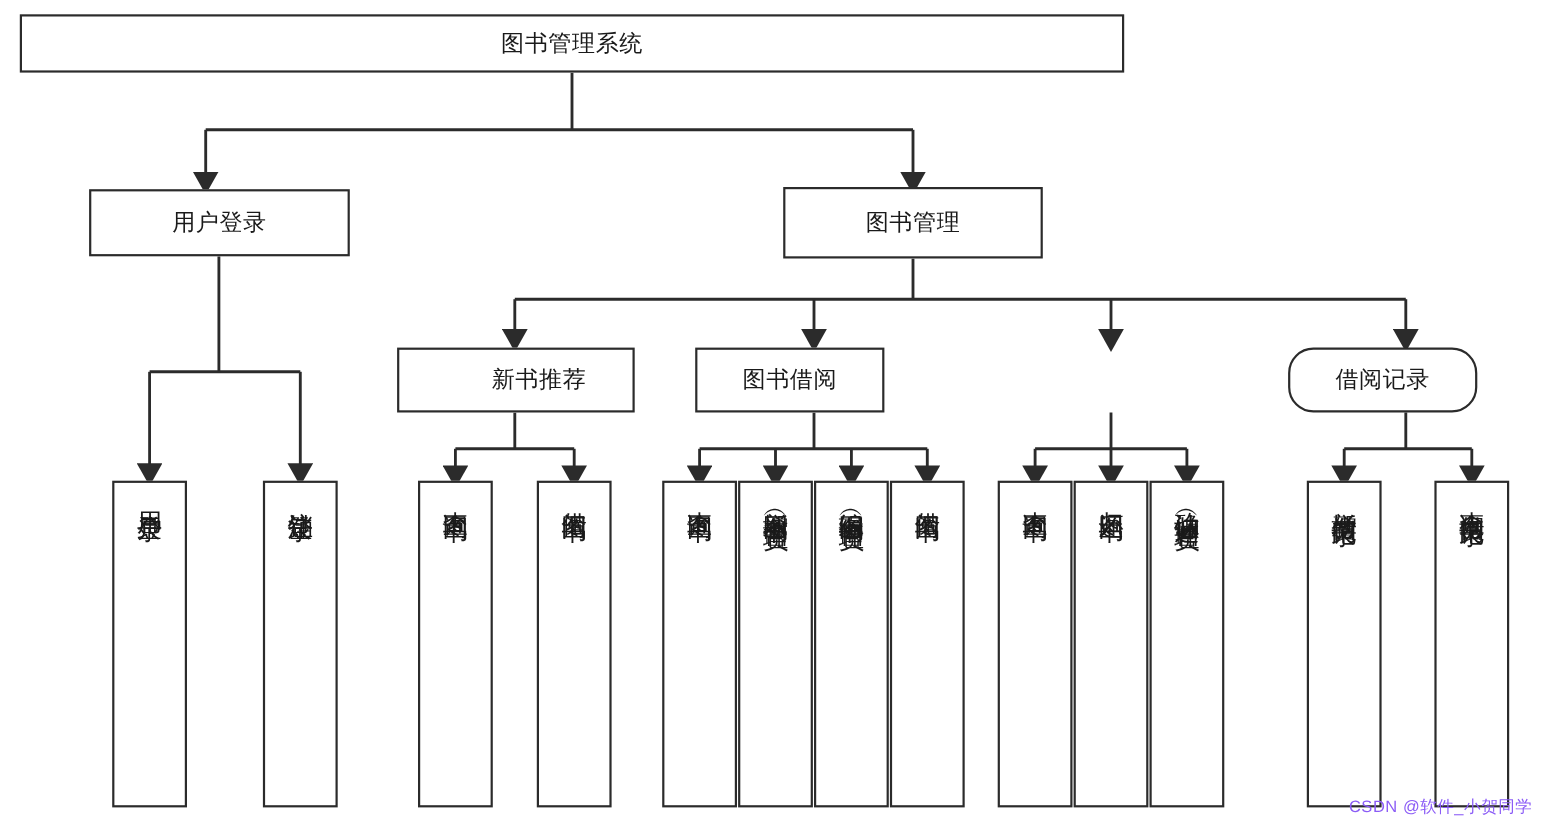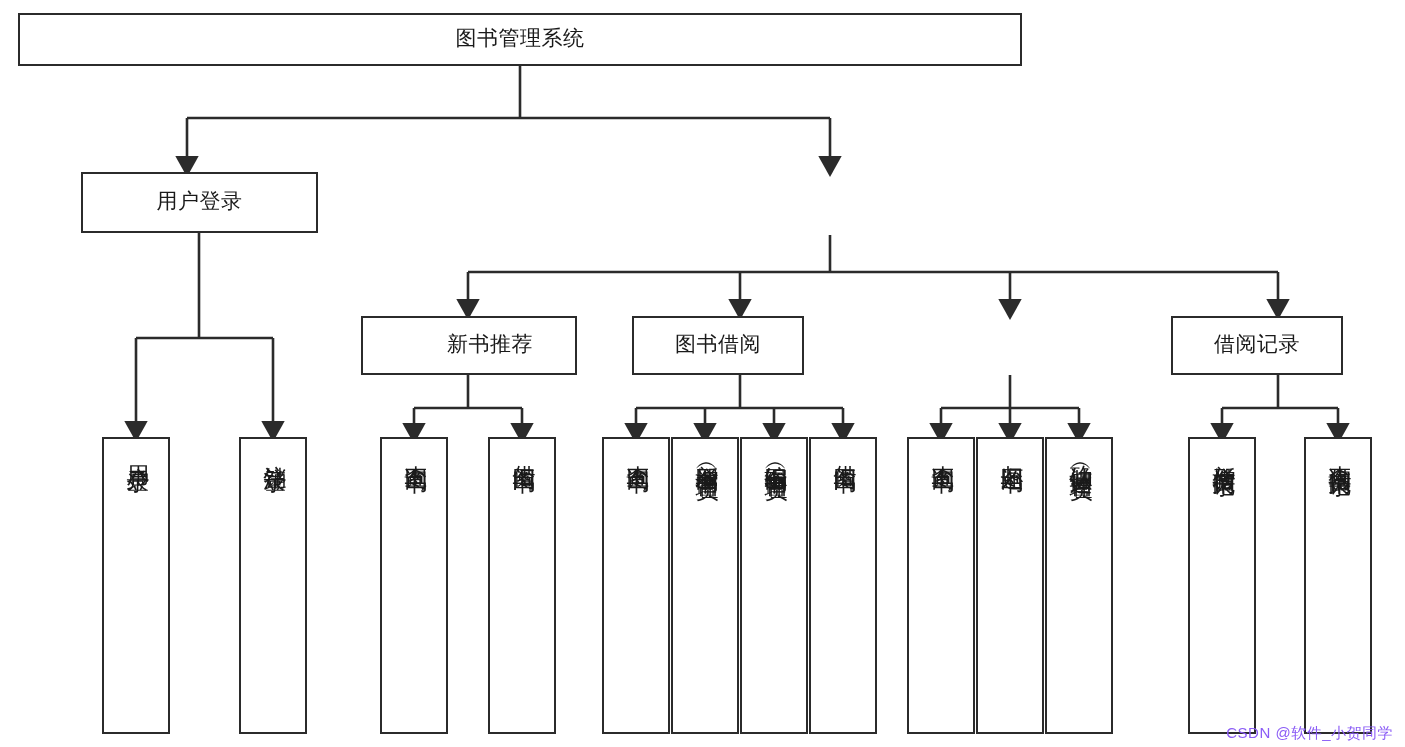--- a/index.html
+++ b/index.html
@@ -27,21 +27,20 @@
   }
   .node {
     position: absolute;
     box-sizing: border-box;
     border: 2px solid #2b2b2b;
     background: #ffffff;
     display: flex;
     align-items: center;
     justify-content: center;
     z-index: 2;
-    font-family: Liberation Mono, monospace;
   }
   .node .label {
     color: #1a1a1a;
     text-align: center;
     line-height: 1.12;
     letter-spacing: 0.5px;
   }
   .node.horizontal .label {
     font-size: 21px;
   }
@@ -128,31 +127,34 @@
   </svg>
 
   <div class="node root horizontal" style="left:18px; top:13px; width:1004px; height:53px;">
     <span class="label">图书管理系统</span>
   </div>
 
   <div class="node horizontal" style="left:81px; top:172px; width:237px; height:61px;">
     <span class="label">用户登录</span>
   </div>
 
+  <div class="node horizontal" style="left:712px; top:170px; width:236px; height:65px;">
+    <span class="label">图书管理</span>
+  </div>
 
   <div class="node horizontal" style="left:361px; top:316px; width:216px; height:59px;padding-left:42px;">
     <span class="label">新书推荐</span>
   </div>
 
   <div class="node horizontal" style="left:632px; top:316px; width:172px; height:59px;">
     <span class="label">图书借阅</span>
   </div>
 
 
-  <div class="node horizontal" style="left:1171px; top:316px; width:172px; height:59px;">
+  <div class="node horizontal" style="left:1171px; top:316px; width:172px; height:59px;border-radius:23px;">
     <span class="label">借阅记录</span>
   </div>
 
   <div class="node vertical" style="left:102px; top:437px; width:68px; height:297px;">
     <span class="label">用户登录</span>
   </div>
   <div class="node vertical" style="left:239px; top:437px; width:68px; height:297px;">
     <span class="label">注销登录</span>
   </div>
 

